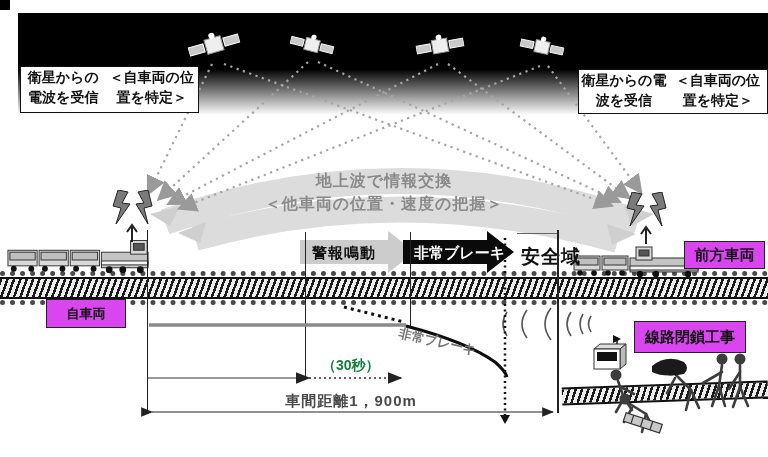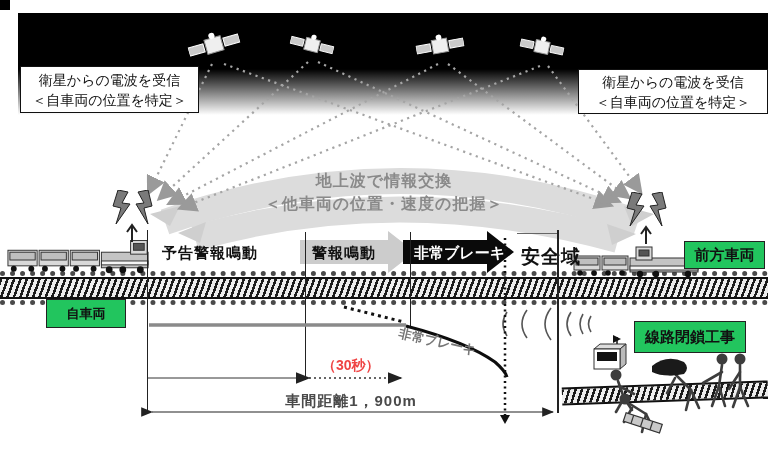--- a/index.html
+++ b/index.html
@@ -1,24 +1,24 @@
 <!DOCTYPE html>
 <html><head>
 <meta charset="utf-8">
 <style>
   html,body{margin:0;padding:0;background:#fff;}
   #stage{position:relative;width:768px;height:457px;background:#fff;overflow:hidden;
          font-family:"Liberation Sans","DejaVu Sans",sans-serif;}
   .abs{position:absolute;}
   .lbl{position:absolute;font-weight:bold;color:#111;white-space:nowrap;}
-  .boxed{position:absolute;background:#22c55e;border:1.5px solid #222;display:flex;
+  .boxed{position:absolute;background:#d946ef;border:1.5px solid #222;display:flex;
          align-items:center;justify-content:center;font-weight:bold;color:#111;}
   .satbox{position:absolute;background:#fff;border:1px solid #111;text-align:center;
-          font-weight:normal;color:#111;font-size:14px;line-height:20px;
-          display:flex;flex-direction:column;justify-content:center;z-index:4;}
+          font-weight:bold;color:#111;font-size:14px;line-height:20px;
+          display:flex;flex-direction:row;justify-content:center;z-index:4;}
   
   #sky{left:18px;top:13px;width:750px;height:102px;z-index:1;
        background:linear-gradient(180deg,#000 0%,#000 55%,rgba(0,0,0,0) 100%);}
   #corner{left:0;top:0;width:10px;height:10px;background:#000;z-index:1;}
   
   .track{z-index:3;}
   .track .dots{position:absolute;left:0;right:0;border-top:5px dotted #4a4a4a;height:0;}
   .track .rails{position:absolute;left:0;right:0;top:6px;height:18px;
        border-top:2px solid #111;border-bottom:2px solid #111;
        background:repeating-linear-gradient(110deg,#1b1b1b 0 2.5px,#ededed 2.5px 6px);}
@@ -174,21 +174,20 @@
       <path d="M44,0 L34,2 L40,13 L32,14 L44,34 L40,18 L48,16 Z"></path>
     </g>
     <path d="M23,42 L28,35 L33,42 M28,35 L28,52" stroke="#222" stroke-width="2" fill="none"></path>
   </svg>
 
   <svg class="abs" style="left:298px;top:228px;width:220px;height:48px;z-index:4" viewBox="0 0 220 48">
     <polygon points="2,12 90,12 90,3 117,24 90,45 90,36 2,36" fill="#cccccc"></polygon>
     <polygon points="105,12 189,12 189,3 216,24 189,45 189,36 105,36" fill="#0a0a0a"></polygon>
   </svg>
 
-  <div class="lbl" style="left:162px;top:244px;font-size:15px;letter-spacing:1px;z-index:5">予告警報鳴動</div>
   <div class="lbl" style="left:312px;top:244px;font-size:15px;letter-spacing:1px;z-index:5">警報鳴動</div>
   <div class="lbl" style="left:414px;top:244px;font-size:15px;color:#fff;z-index:5">非常ブレーキ</div>
   <div class="lbl" style="left:521px;top:244px;font-size:19px;letter-spacing:1px;z-index:5">安全域</div>
   <div class="abs" style="left:517px;top:233px;width:40px;border-top:1px solid #666;z-index:5"></div>
 
   <div class="vline" style="left:147px;top:230px;height:182px;"></div>
   <div class="vline" style="left:305px;top:232px;height:148px;"></div>
   <div class="vline" style="left:410px;top:232px;height:94px;"></div>
   <div class="vline" style="left:557px;top:230px;height:183px;border-left-width:2px;"></div>
 
@@ -201,21 +200,21 @@
     <line x1="149" y1="325" x2="406" y2="325" stroke="#8a8a8a" stroke-width="3.5"></line>
     <line x1="344" y1="307" x2="404" y2="322" stroke="#111" stroke-width="3" stroke-dasharray="3 4"></line>
     <path d="M406,326 C448,337 478,350 495,362 C503,369 506,373 507,377" stroke="#0d0d0d" stroke-width="3" fill="none"></path>
     <line x1="148" y1="378" x2="304" y2="378" stroke="#333" stroke-width="1"></line>
     <line x1="309" y1="378" x2="401" y2="378" stroke="#333" stroke-width="1.5" stroke-dasharray="2 3" marker-start="url(#dim2)" marker-end="url(#dim2)"></line>
     <line x1="152" y1="412" x2="553" y2="412" stroke="#222" stroke-width="1.2" marker-start="url(#dim2)" marker-end="url(#dim2)"></line>
     <line x1="505" y1="238" x2="505" y2="416" stroke="#111" stroke-width="2.5" stroke-dasharray="2 3.5"></line>
     <polygon points="500,415 510,415 505,424" fill="#111"></polygon>
   </svg>
 
-  <div class="lbl" style="left:322px;top:357px;font-size:14px;color:#ef4444;z-index:7">（30秒）</div>
+  <div class="lbl" style="left:322px;top:357px;font-size:14px;color:#15803d;z-index:7">（30秒）</div>
   <div class="lbl" style="left:148px;top:392px;width:406px;text-align:center;font-size:15px;color:#4a4a4a;letter-spacing:1px;z-index:7">車間距離1，900m</div>
   <div class="lbl" style="left:398px;top:333px;font-size:13px;color:#777;transform:rotate(13deg);z-index:7">非常ブレーキ</div>
 
   <svg class="abs" style="left:495px;top:290px;width:105px;height:72px;z-index:5" viewBox="0 0 105 72">
     <g stroke="#555" stroke-width="1.6" fill="none">
       <path d="M12,22 Q4,34 12,46"></path>
       <path d="M32,20 Q22,34 32,48"></path>
       <path d="M56,18 Q44,34 56,50"></path>
       <path d="M76,22 Q68,34 76,46"></path>
       <path d="M88,24 Q82,34 88,44"></path>

